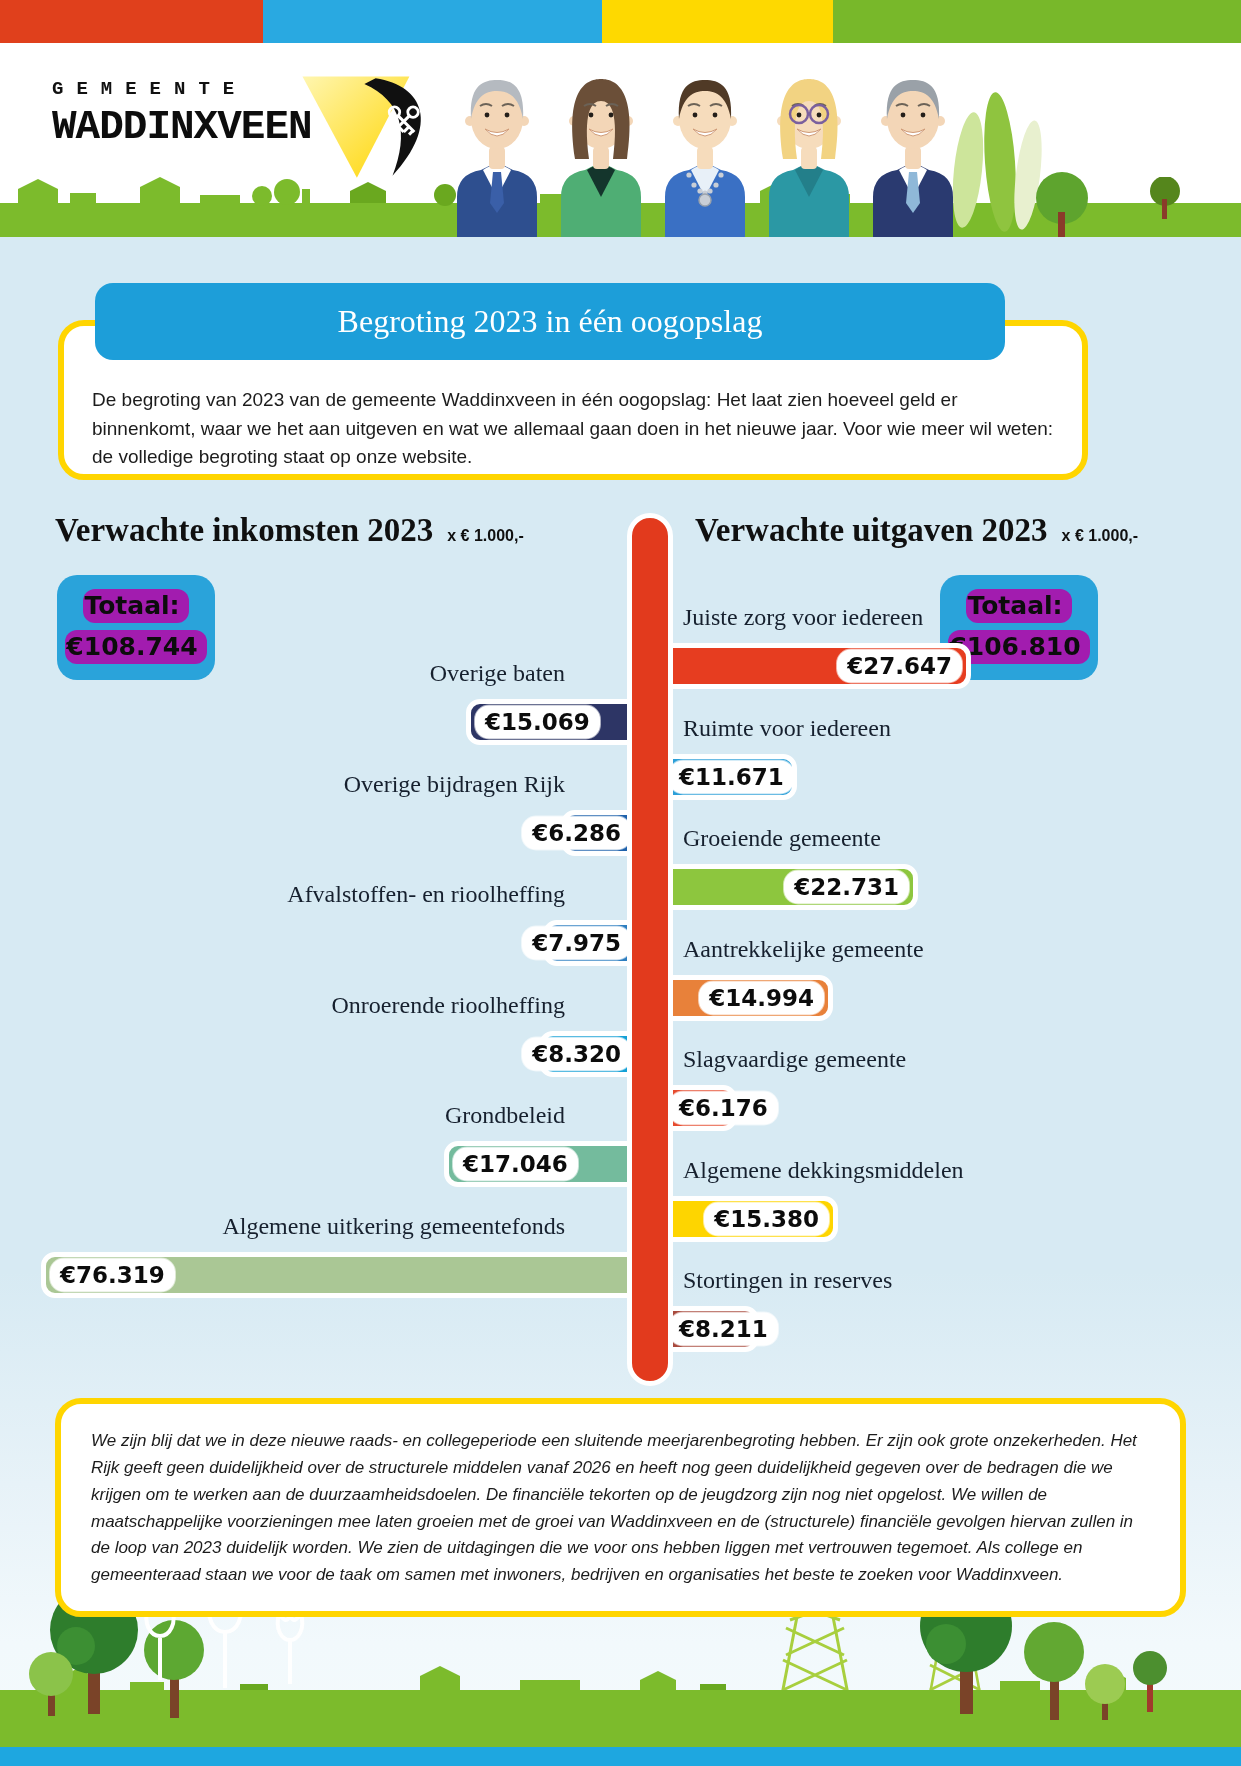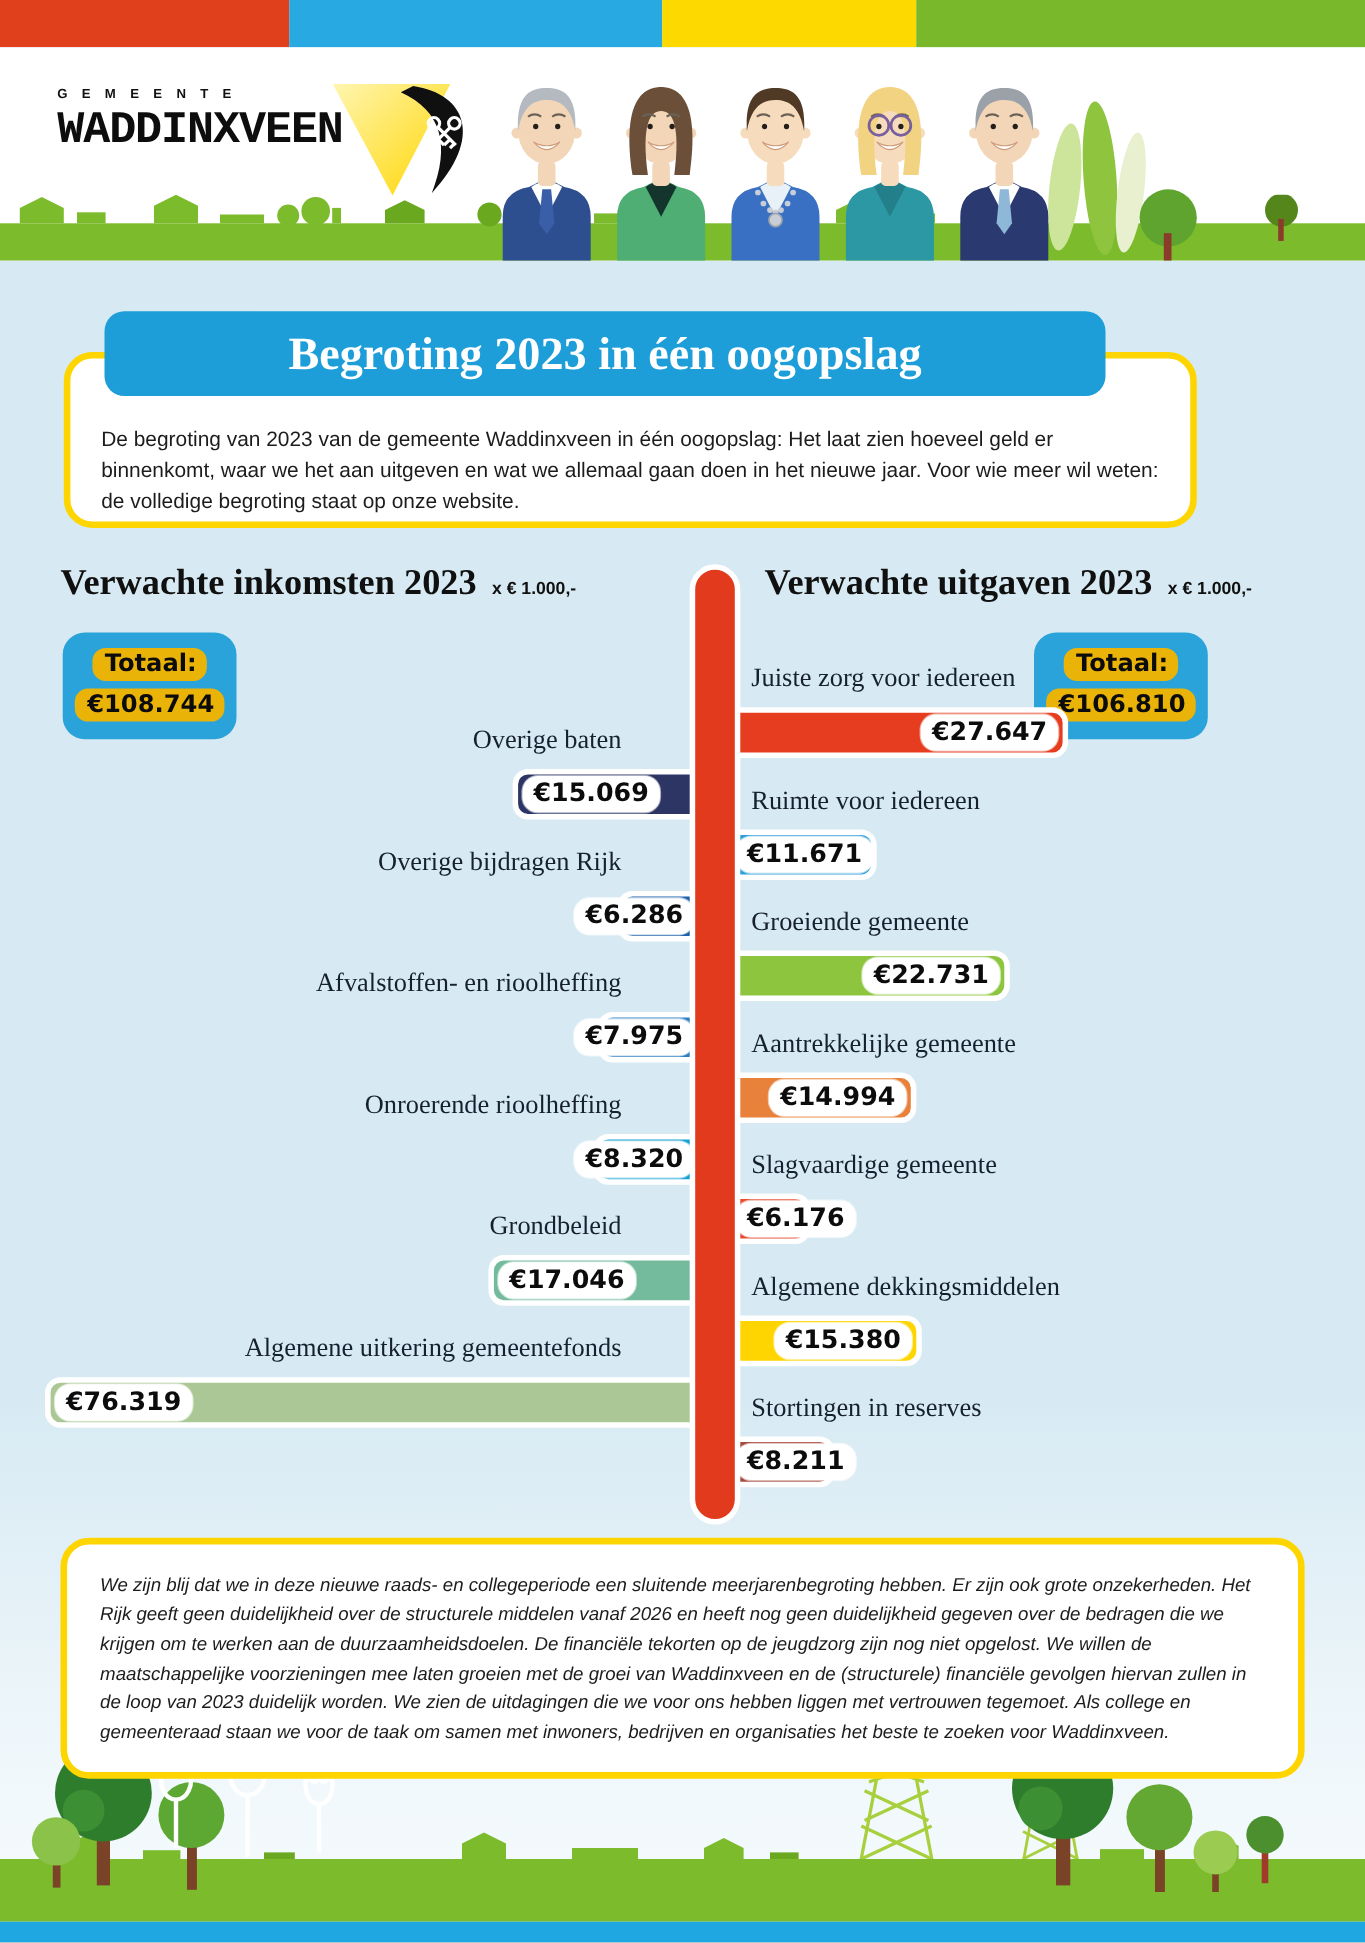--- a/index.html
+++ b/index.html
@@ -5,42 +5,42 @@
   html,body{margin:0;padding:0;background:#9db8c6;}
   #page{position:relative;width:1241px;height:1766px;margin:0 auto;overflow:hidden;
         background:linear-gradient(180deg,#d7eaf3 0%,#d7eaf3 72%,#e7f2f8 84%,#f2f9fc 93%,#f4fafc 100%);
         font-family:"Liberation Sans",sans-serif;}
   
   #stripes{position:absolute;left:0;top:0;width:1241px;height:43px;display:flex;}
   #stripes div{height:43px;}
   
   #header-white{position:absolute;left:0;top:43px;width:1241px;height:194px;background:#ffffff;}
   #logo{position:absolute;left:52px;top:78px;z-index:6;}
-  #logo .small{font-family:Liberation Sans, sans-serif;font-weight:bold;font-size:12px;letter-spacing:13px;color:#111;}
+  #logo .small{font-family:Liberation Mono, monospace;font-weight:bold;font-size:19px;letter-spacing:13px;color:#111;}
   #logo .big{font-family:Liberation Mono, monospace;font-weight:bold;font-size:41px;letter-spacing:-1px;color:#0d0d0d;margin-top:4px;}
   #logo-mark{position:absolute;left:295px;top:68px;z-index:5;}
   #band-top,#poplars,#people-svg{position:absolute;left:0;}
   #band-top{top:177px;z-index:1;}
   #poplars{top:80px;z-index:2;}
   #people-svg{top:57px;z-index:3;}
   
   .yellow-box{position:absolute;background:#ffffff;border:6px solid #ffd500;border-radius:26px;z-index:5;box-sizing:border-box;}
   #intro-box{left:58px;top:320px;width:1030px;height:160px;padding:60px 28px 14px 28px;
              font-size:19px;line-height:1.5;color:#1c1c1c;}
   #banner{position:absolute;left:95px;top:283px;width:910px;height:77px;background:#1d9ed9;border-radius:18px;
           z-index:6;display:flex;align-items:center;justify-content:center;}
-  #banner span{font-family:"Liberation Serif",serif;font-weight:bold;font-size:42px;color:#ffffff;}
+  #banner span{font-family:"Liberation Serif",serif;font-weight:normal;font-size:32px;color:#ffffff;}
   
   #chart{position:absolute;left:0;top:0;width:1241px;height:1766px;z-index:4;}
   .section-title{position:absolute;font-family:"Liberation Serif",serif;font-weight:bold;font-size:33px;color:#101010;white-space:nowrap;}
   .section-title .unit{font-family:"Liberation Sans",sans-serif;font-weight:bold;font-size:16px;margin-left:14px;color:#101010;}
   .total-box{position:absolute;width:158px;background:#2aa3da;border-radius:20px;padding:14px 0 16px 0;
              display:flex;flex-direction:column;align-items:center;gap:7px;box-sizing:border-box;}
-  .sticker{background:#eab308;border-radius:12px;padding:2px 9px 3px 11px;font-family:"DejaVu Sans",sans-serif;
-           font-weight:bold;font-size:22px;color:#0c0c0c;white-space:nowrap;}
+  .sticker{background:#a21caf;border-radius:12px;padding:2px 9px 3px 1px;font-family:"DejaVu Sans",sans-serif;
+           font-weight:bold;font-size:25px;color:#0c0c0c;white-space:nowrap;}
   #center-column{position:absolute;left:627px;top:513px;width:46px;height:873px;background:#e23a1d;
                  border:5px solid #ffffff;border-radius:24px;box-sizing:border-box;z-index:6;}
   .cat-label{position:absolute;font-family:"Liberation Serif",serif;font-size:24px;color:#16202e;white-space:nowrap;z-index:5;}
   .cat-label.left{left:0;width:565px;text-align:right;}
   .cat-label.right{left:683px;text-align:left;}
   .bar{position:absolute;height:46px;border:5px solid #ffffff;box-sizing:border-box;z-index:5;}
   .bar.left{border-radius:14px 0 0 14px;}
   .bar.right{border-radius:0 14px 14px 0;}
   .bubble{position:absolute;top:50%;transform:translateY(-50%);background:#ffffff;border-radius:14px;
           padding:3px 10px 4px 10px;font-family:"DejaVu Sans",sans-serif;font-weight:bold;font-size:23px;

